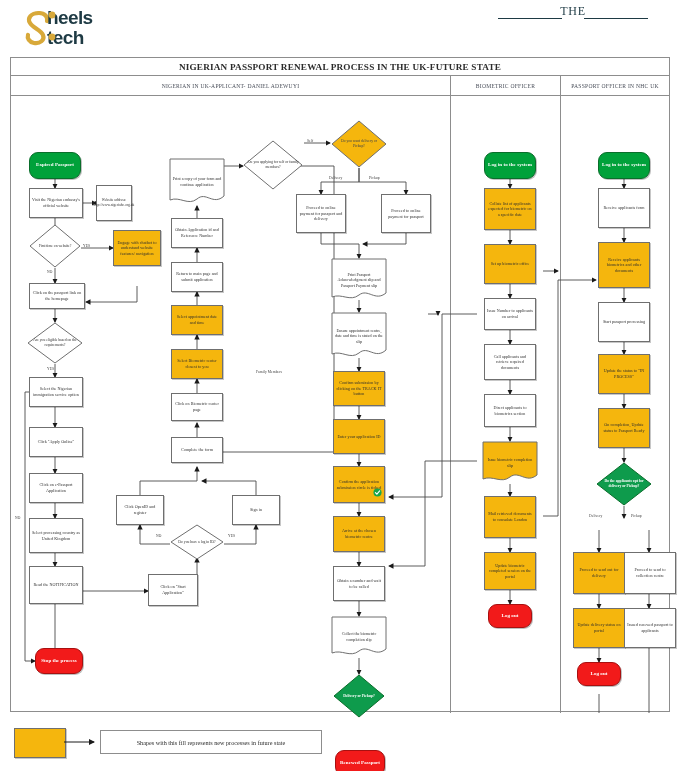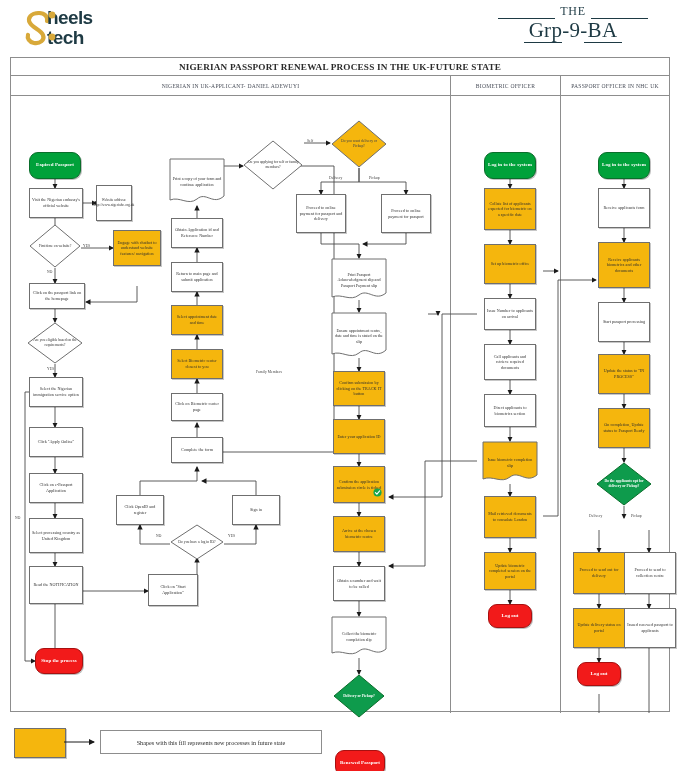--- a/index.html
+++ b/index.html
@@ -92,21 +92,20 @@
       <circle cx="30" cy="33" r="3.4" fill="#D8A93A"></circle>
     </svg>
   </div>
 
   <div id="grp-badge">
     <div class="the-row">
       <span class="rule"></span>
       <span>THE</span>
       <span class="rule"></span>
     </div>
-    <div class="grp-text">Grp-9-BA</div>
     <div class="underline-row">
       <span class="u"></span>
       <span class="u"></span>
     </div>
   </div>
 </div>
 
 <div id="frame">
 
   <div id="title-bar">

